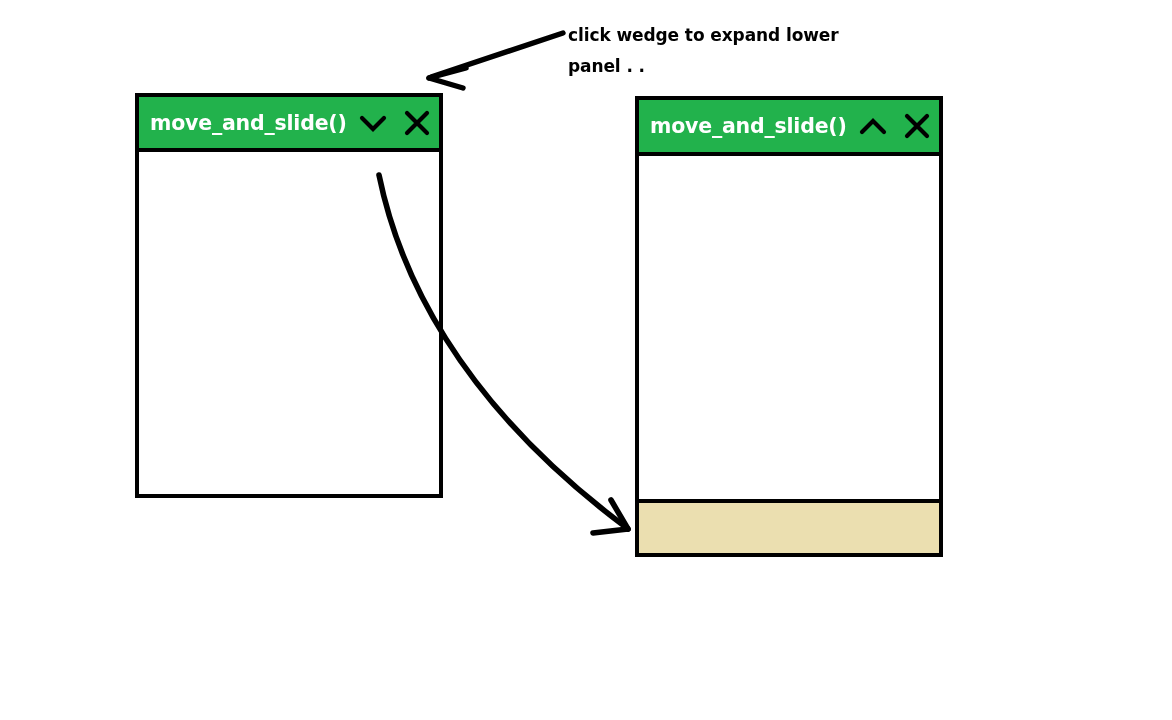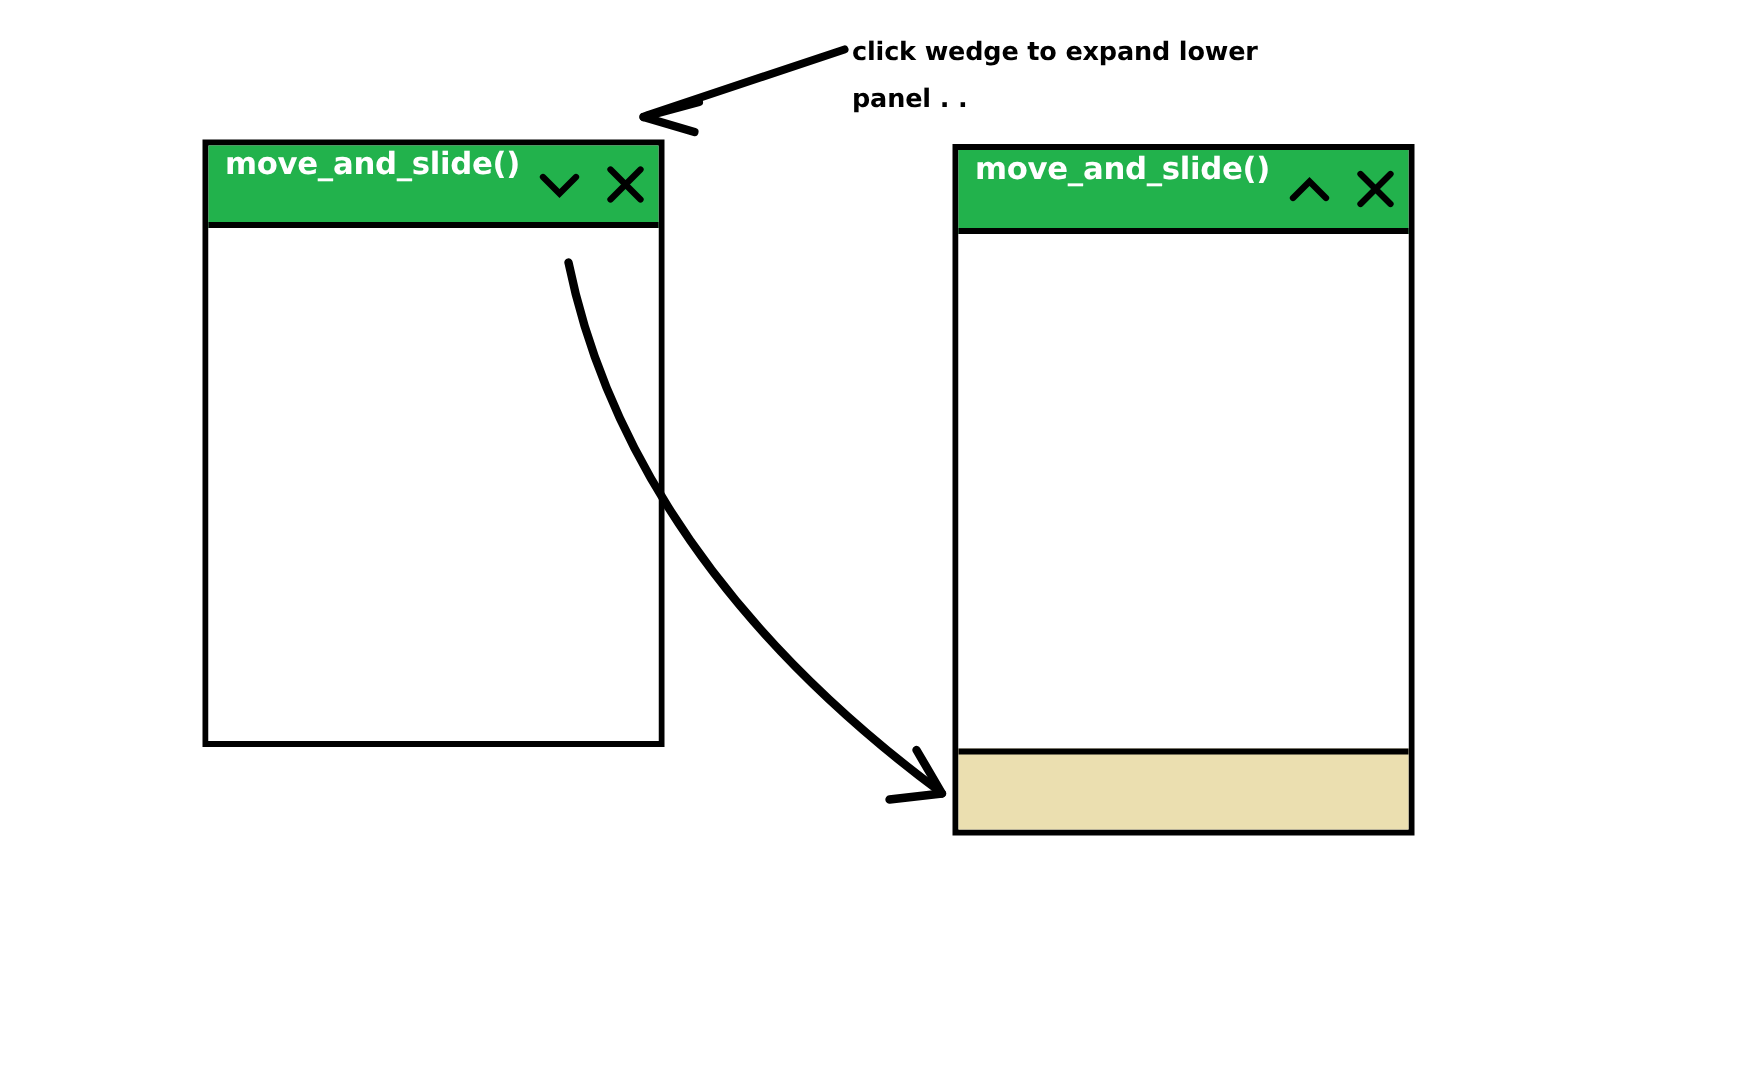--- a/index.html
+++ b/index.html
@@ -47,20 +47,21 @@
   }
   .panel-left  { left: 135px; top: 93px; width: 308px; height: 405px; }
   .panel-right { left: 635px; top: 96px; width: 308px; height: 461px; }
 
   .titlebar {
     box-sizing: border-box;
     height: 55px;
     background: #22b24c;
     border-bottom: 4px solid #000000;
     display: flex;
+    align-items: center;
     padding-left: 11px;
     padding-right: 8px;
   }
   .panel-right .titlebar { height: 56px; }
 
   .title-text {
     color: #ffffff;
     font-family: "DejaVu Sans", "Liberation Sans", sans-serif;
     font-weight: bold;
     font-size: 20.5px;

